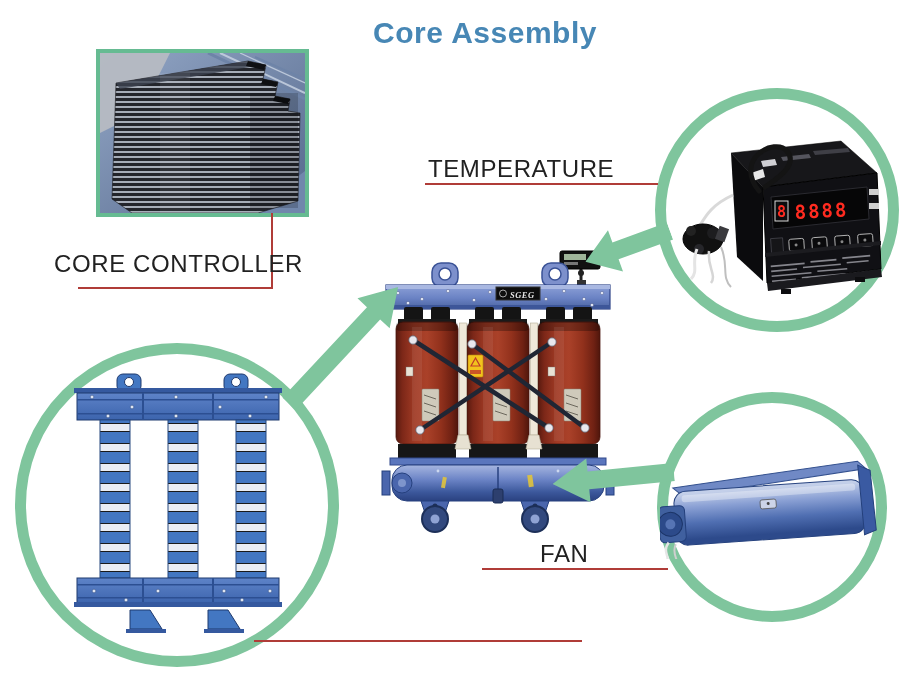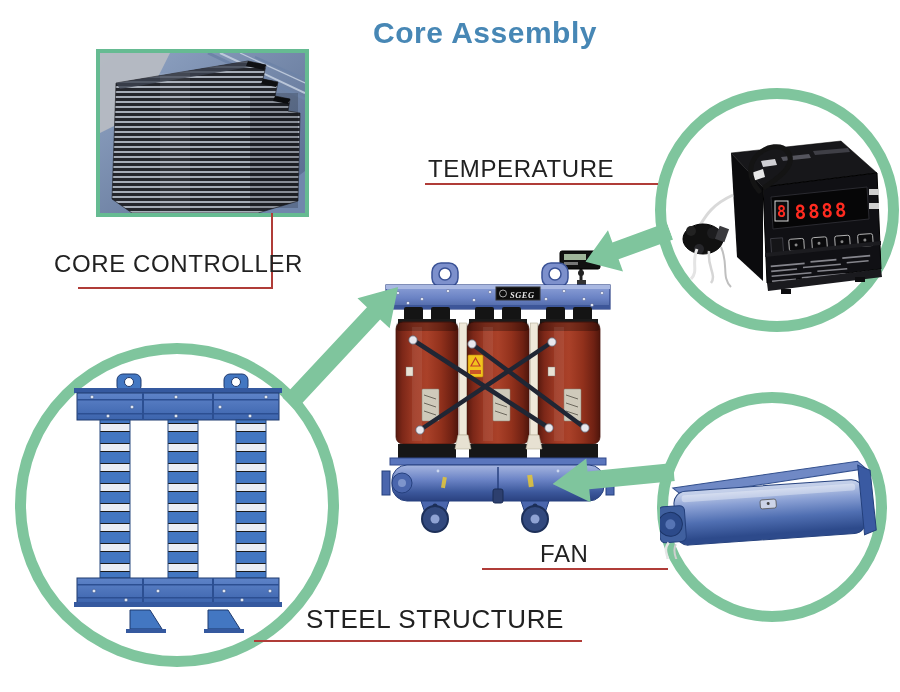--- a/index.html
+++ b/index.html
@@ -402,15 +402,14 @@
   <svg class="arrow" style="left:670px;top:208px;transform:rotate(160deg)" width="90" height="46" viewBox="0 0 90 46">
     <polygon points="0,14 58,14 58,1 90,23 58,45 58,32 0,32" fill="#7fc59d"></polygon>
   </svg>
   <svg class="arrow" style="left:674px;top:449px;transform:rotate(174.4deg)" width="122" height="46" viewBox="0 0 122 46">
     <polygon points="0,14 86,14 86,1 122,23 86,45 86,32 0,32" fill="#7fc59d"></polygon>
   </svg>
 
   <div class="lbl" style="left:54px;top:250px">CORE CONTROLLER</div>
   <div class="lbl" style="left:428px;top:155px">TEMPERATURE</div>
   <div class="lbl" style="left:540px;top:540px">FAN</div>
-  <div class="lbl big" style="left:306px;top:604px">STEEL STRUCTURE</div>
 
 </div>
 
 </body></html>

